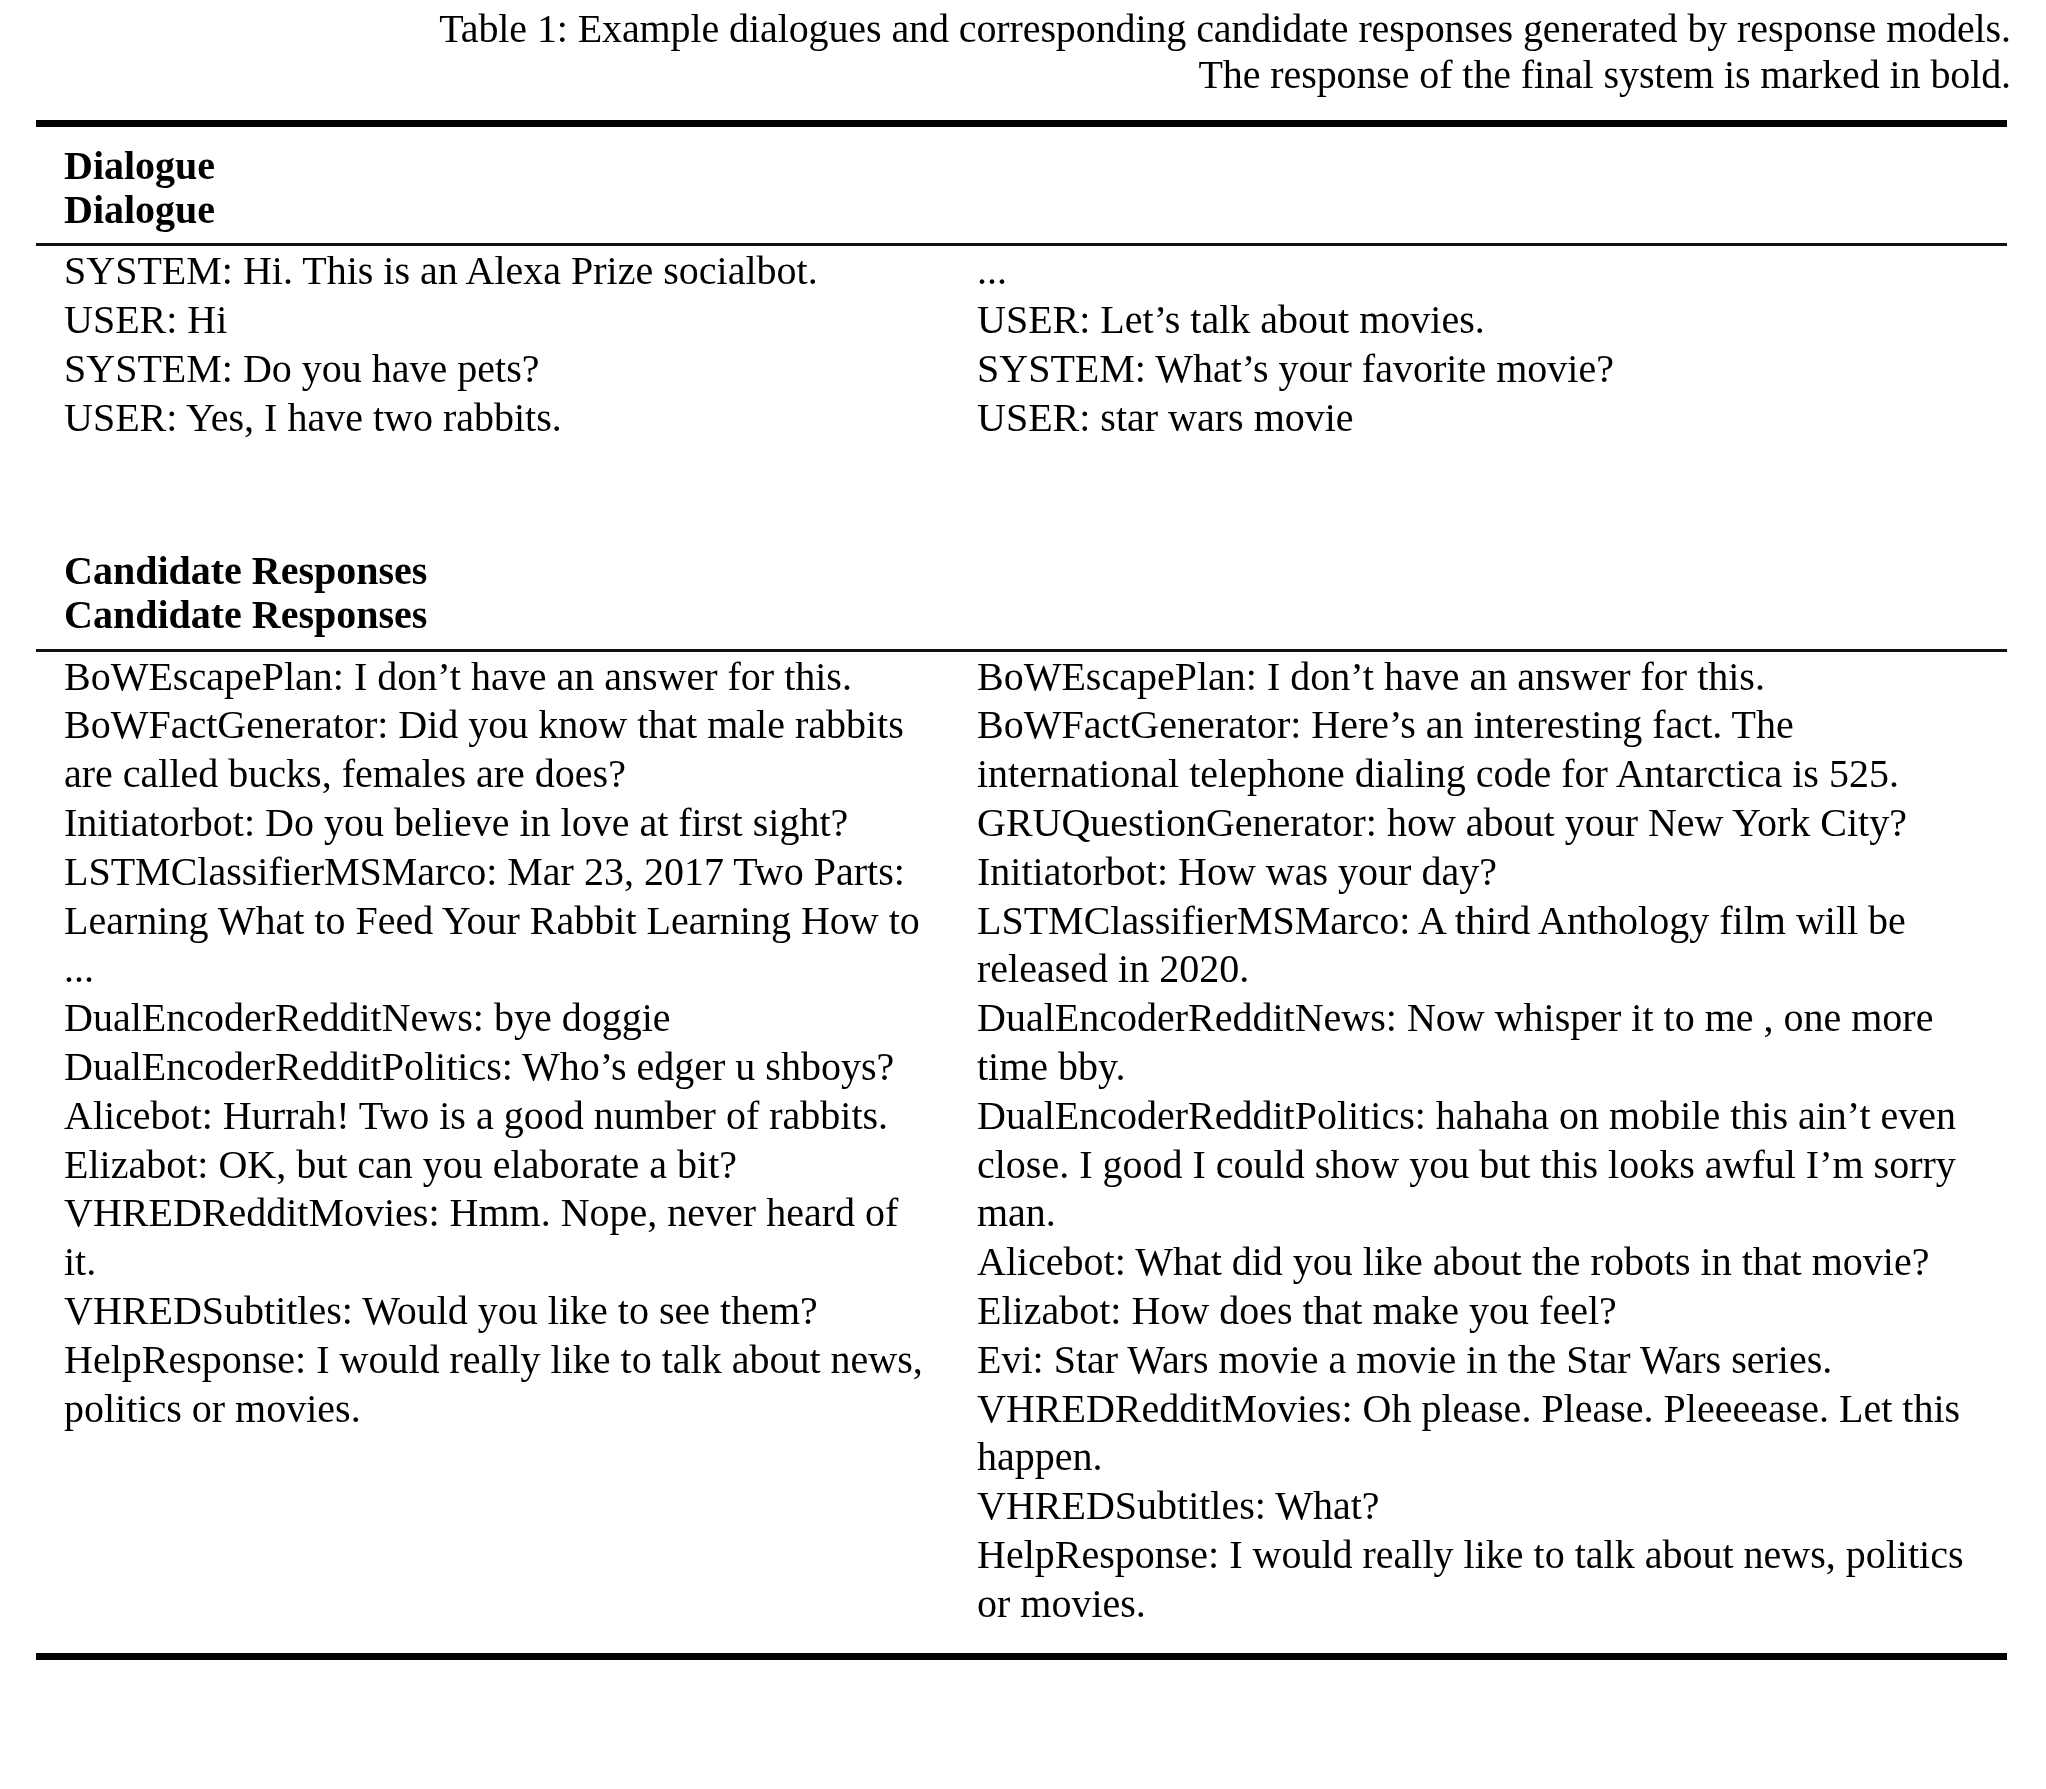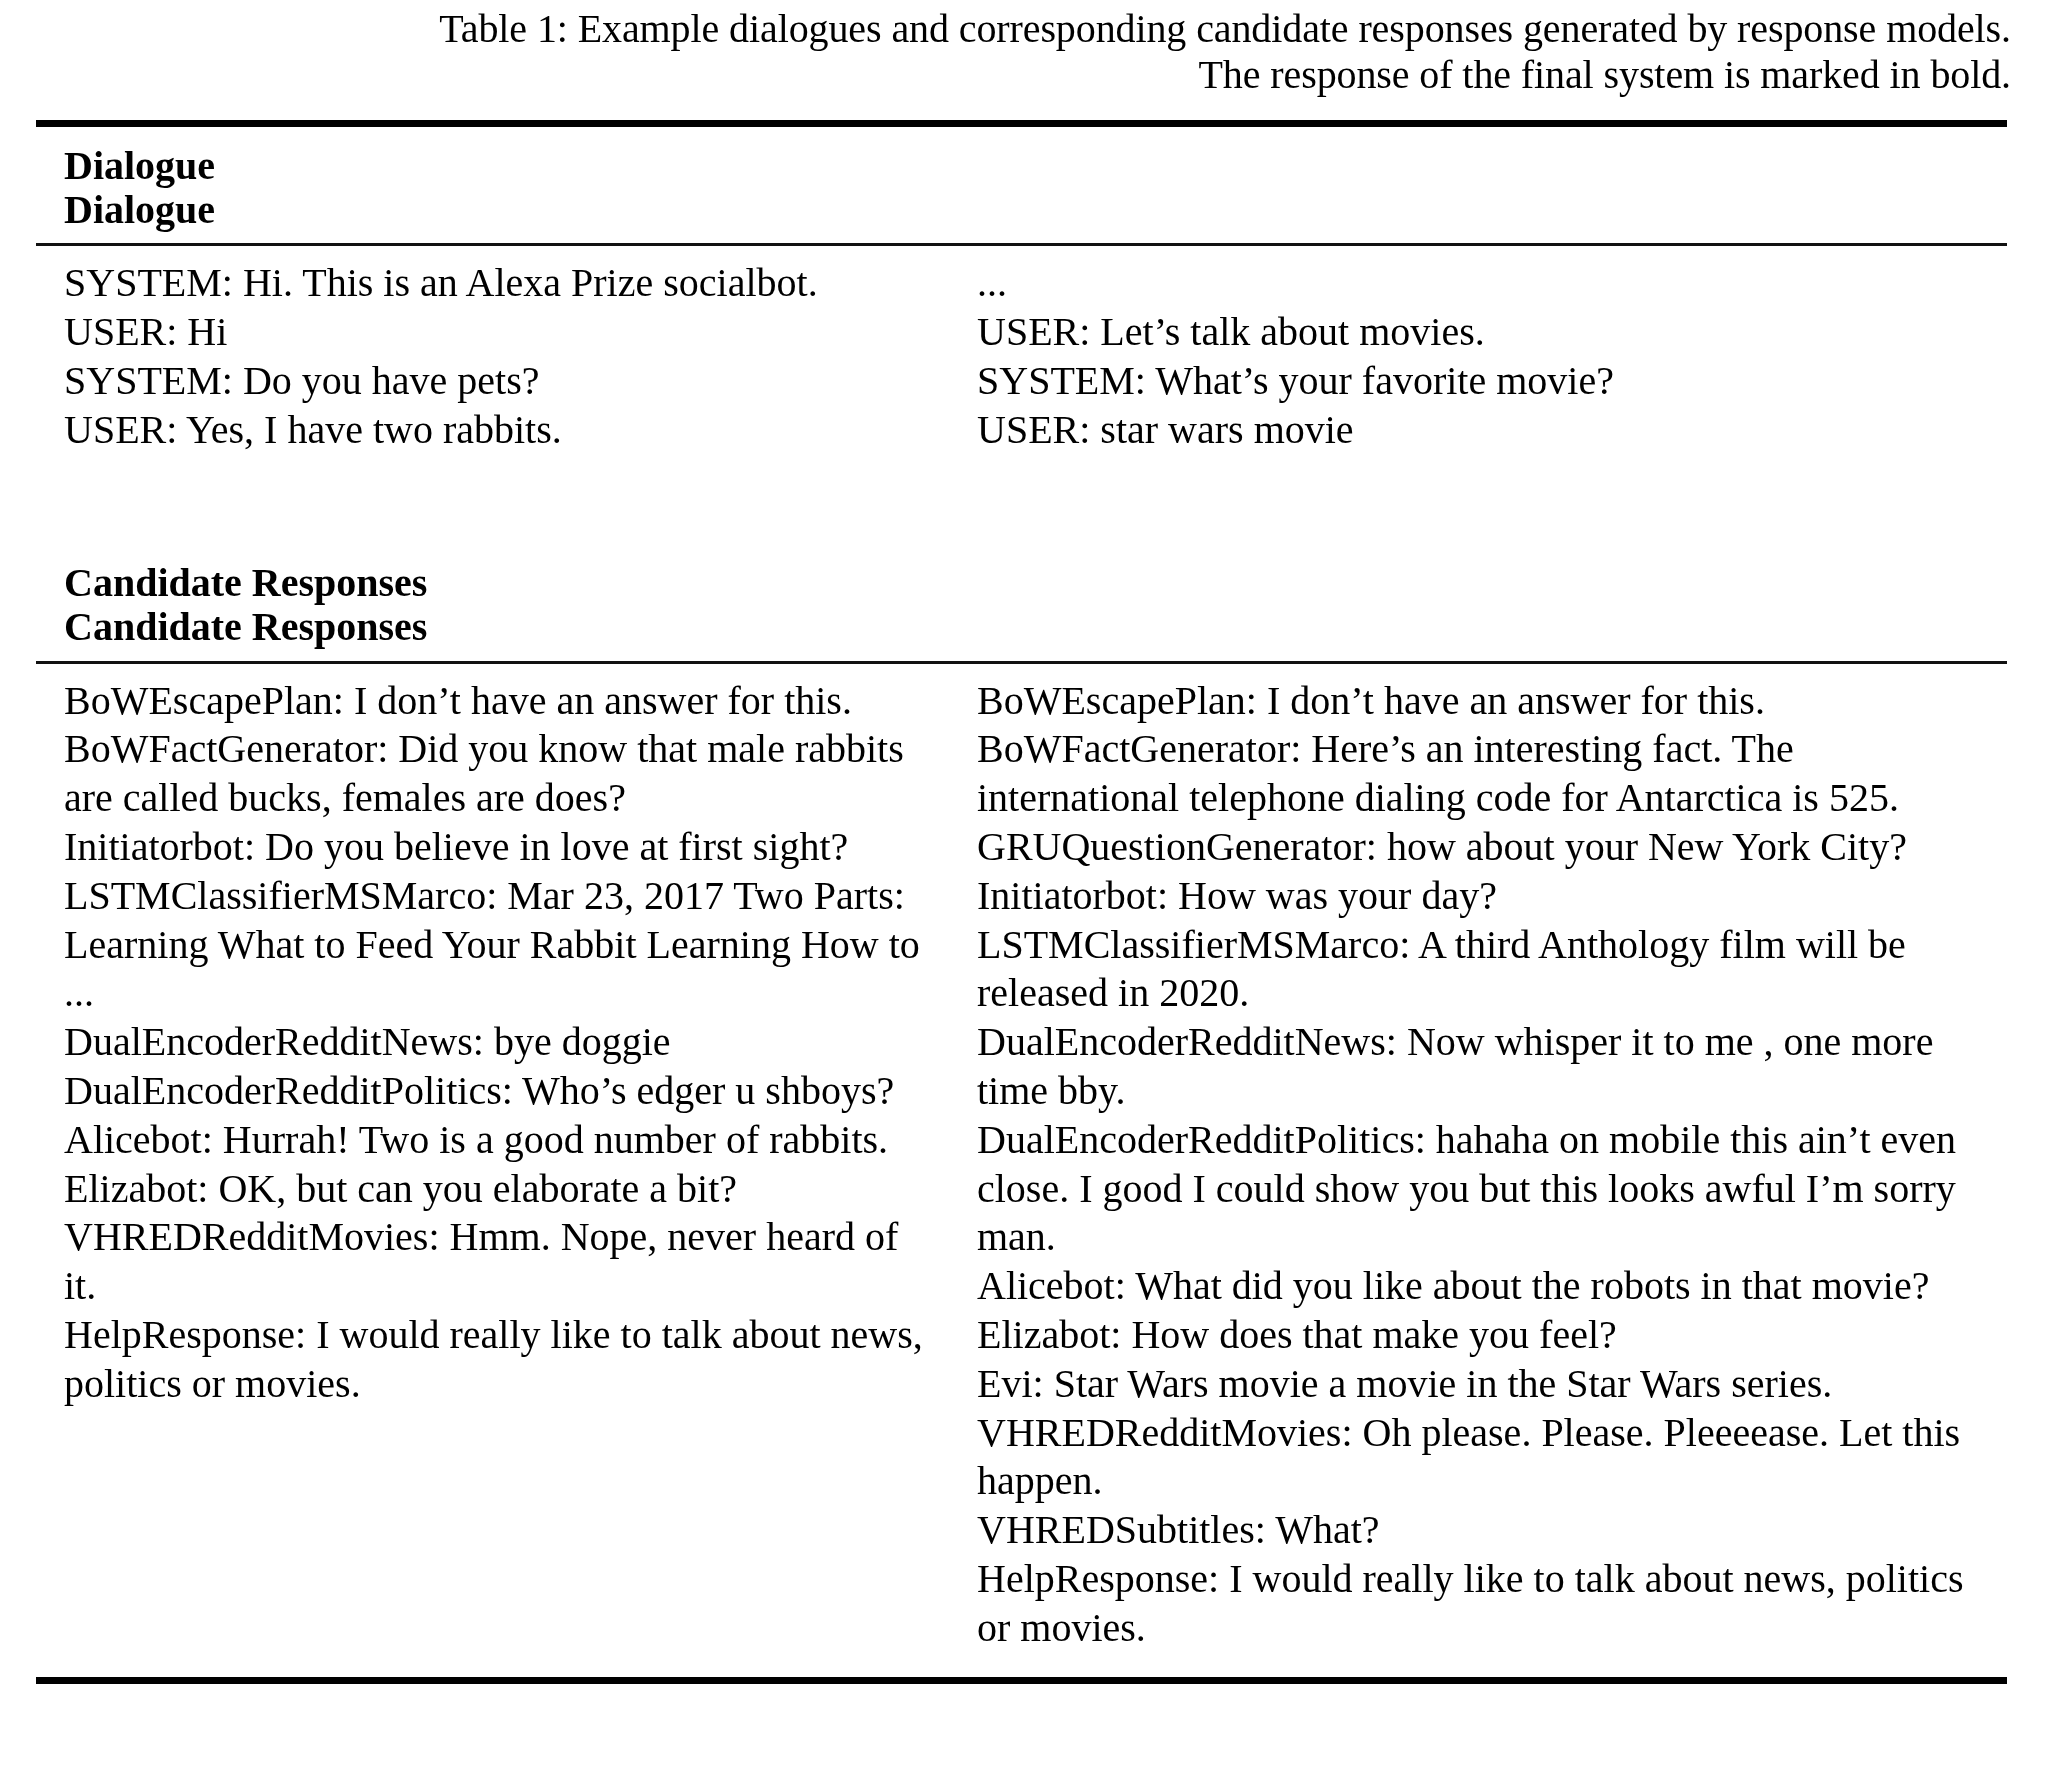--- a/index.html
+++ b/index.html
@@ -69,21 +69,21 @@
   .col-left  { width: 913px; }
   .col-right { width: 1058px; }
 
   .head-row { padding-top: 17px; padding-bottom: 11.2px; flex-direction: column; }
   .head-cell {
     font-weight: bold;
     font-size: 40px;
     line-height: 1.1;
   }
 
-  .body-row { padding-top: 13px; }
+  .body-row { padding-top: 1px; }
   .body-cell {
     font-size: 40px;
     line-height: 1.22;
   }
 
   .utt { display: block; white-space: normal; }
   .utt.bold { font-weight: normal; }
 
   .spacer-block { height: 90px; }
   .gap-tail  { height: 24px; }
@@ -153,20 +153,21 @@
         <div class="body-cell">
             <span class="utt">BoWEscapePlan: I don’t have an answer for this.</span>
             <span class="utt">BoWFactGenerator: Did you know that male rabbits are called bucks, females are does?</span>
             <span class="utt">Initiatorbot: Do you believe in love at first sight?</span>
             <span class="utt">LSTMClassifierMSMarco: Mar 23, 2017 Two Parts: Learning What to Feed Your Rabbit Learning How to ...</span>
             <span class="utt">DualEncoderRedditNews: bye doggie</span>
             <span class="utt">DualEncoderRedditPolitics: Who’s edger u shboys?</span>
             <span class="utt bold">Alicebot: Hurrah! Two is a good number of rabbits.</span>
             <span class="utt">Elizabot: OK, but can you elaborate a bit?</span>
             <span class="utt">VHREDRedditMovies: Hmm. Nope, never heard of it.</span>
+            <span class="utt">VHREDSubtitles: Would you like to see them?</span>
             <span class="utt">HelpResponse: I would really like to talk about news, politics or movies.</span>
           </div>
       </div>
       <div class="col col-right">
         <div class="body-cell">
             <span class="utt">BoWEscapePlan: I don’t have an answer for this.</span>
             <span class="utt">BoWFactGenerator: Here’s an interesting fact. The international telephone dialing code for Antarctica is 525.</span>
             <span class="utt">GRUQuestionGenerator: how about your New York City?</span>
             <span class="utt">Initiatorbot: How was your day?</span>
             <span class="utt">LSTMClassifierMSMarco: A third Anthology film will be released in 2020.</span>

